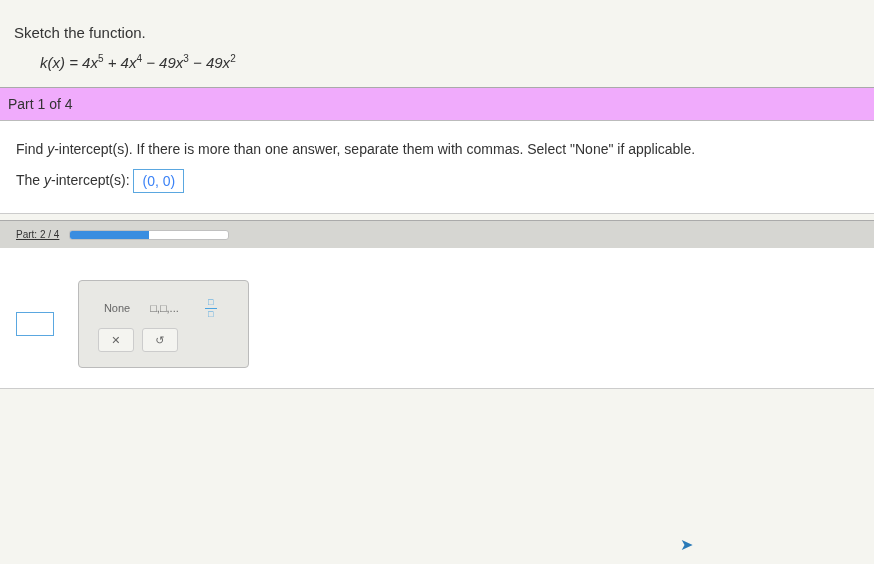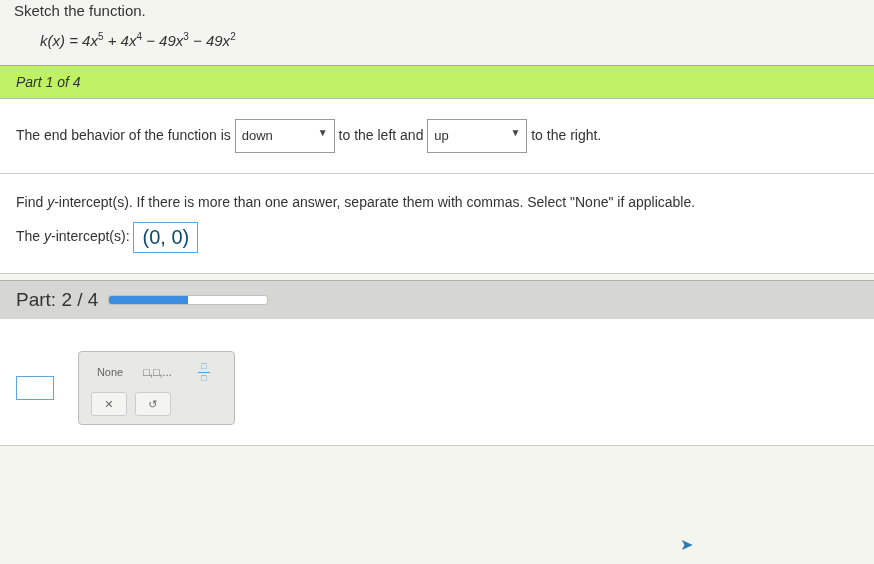--- a/index.html
+++ b/index.html
@@ -6,37 +6,36 @@
     body {
       font-family: Arial, sans-serif;
       background: #f5f5f0;
       width: 874px;
       height: 564px;
       color: #333;
       font-size: 14px;
     }
     .container { padding: 0; }
     .instruction {
-      padding: 2px 14px 8px;
+      padding: 24px 14px 8px;
       font-size: 15px;
     }
     .equation {
       padding: 4px 14px 14px 40px;
       font-size: 15px;
       font-style: italic;
     }
     .equation sup { font-size: 10px; font-style: normal; }
     .part-header {
-      background: #bef264;
+      background: #f0abfc;
       border-top: 1px solid #aaa;
       border-bottom: 1px solid #bbb;
-      padding: 8px 16px;
+      padding: 8px 8px;
       font-size: 14px;
       margin-top: 2px;
-      font-style: italic;
     }
     .part-body {
       background: #fff;
       padding: 20px 16px;
       border-bottom: 1px solid #ccc;
     }
     .select-box {
       display: inline-block;
       border: 1px solid #999;
       padding: 3px 6px;
@@ -52,34 +51,34 @@
       margin-left: 18px;
       color: #444;
     }
     .line { line-height: 2; }
     .italic-var { font-style: italic; }
     .answer-box {
       display: inline-block;
       border: 1px solid #5aa7e0;
       padding: 3px 8px;
       background: #fff;
-      color: #0c4a6e;
-      font-size: 20px;
+      color: #3b82f6;
+      font-size: 14px;
       vertical-align: middle;
     }
     .progress-row {
       background: #d6d6d2;
       padding: 8px 16px;
       border-top: 1px solid #aaa;
       display: flex;
       align-items: center;
       gap: 10px;
       margin-top: 6px;
     }
-    .progress-label { font-size: 19px; }
+    .progress-label { font-size: 10px; text-decoration: underline; }
     .progress-bar {
       width: 160px;
       height: 10px;
       background: #fff;
       border-radius: 3px;
       overflow: hidden;
       border: 1px solid #c0c0c0;
     }
     .progress-fill {
       width: 50%;
@@ -94,21 +93,21 @@
       height: 24px;
       vertical-align: middle;
     }
     .toolbar {
       display: inline-block;
       border: 1px solid #bbb;
       background: #e8e8e4;
       margin-left: 20px;
       vertical-align: middle;
       border-radius: 4px;
-      padding: 4px;
+      padding: 11px;
       text-align: right;
     }
     .toolbar-row {
       display: flex;
       gap: 8px;
       padding: 4px 8px;
     }
     .tool-btn {
       min-width: 36px;
       height: 24px;
@@ -145,29 +144,20 @@
   </style>
 </head>
 <body>
 
 <div class="container">
 
   <div class="instruction">Sketch the function.</div>
   <div class="equation">k(x) = 4x<sup>5</sup> + 4x<sup>4</sup> − 49x<sup>3</sup> − 49x<sup>2</sup></div>
 
   <div class="part-header">Part 1 of 4</div>
-  <div class="part-body">
-    <div class="line">
-      <span>The end behavior of the function is</span>
-      <span class="select-box">down</span>
-      <span>to the left and</span>
-      <span class="select-box">up</span>
-      <span>to the right.</span>
-    </div>
-  </div>
 
   <div class="part-body">
     <div>
       Find <span class="italic-var">y</span>-intercept(s). If there is more than one answer, separate them with commas. Select "None" if applicable.
     </div>
     <div class="mt">
       <span>The <span class="italic-var">y</span>-intercept(s):</span>
       <span class="answer-box">(0, 0)</span>
     </div>
   </div>

